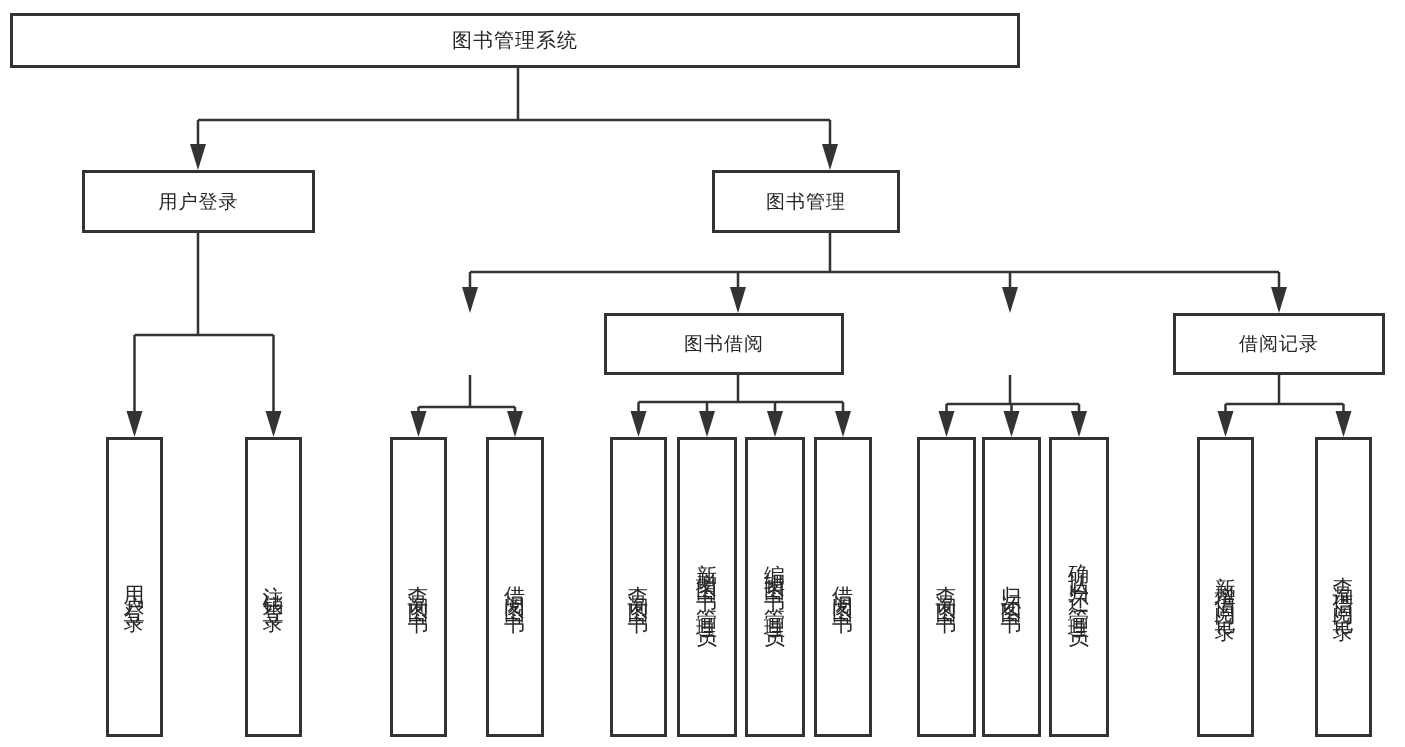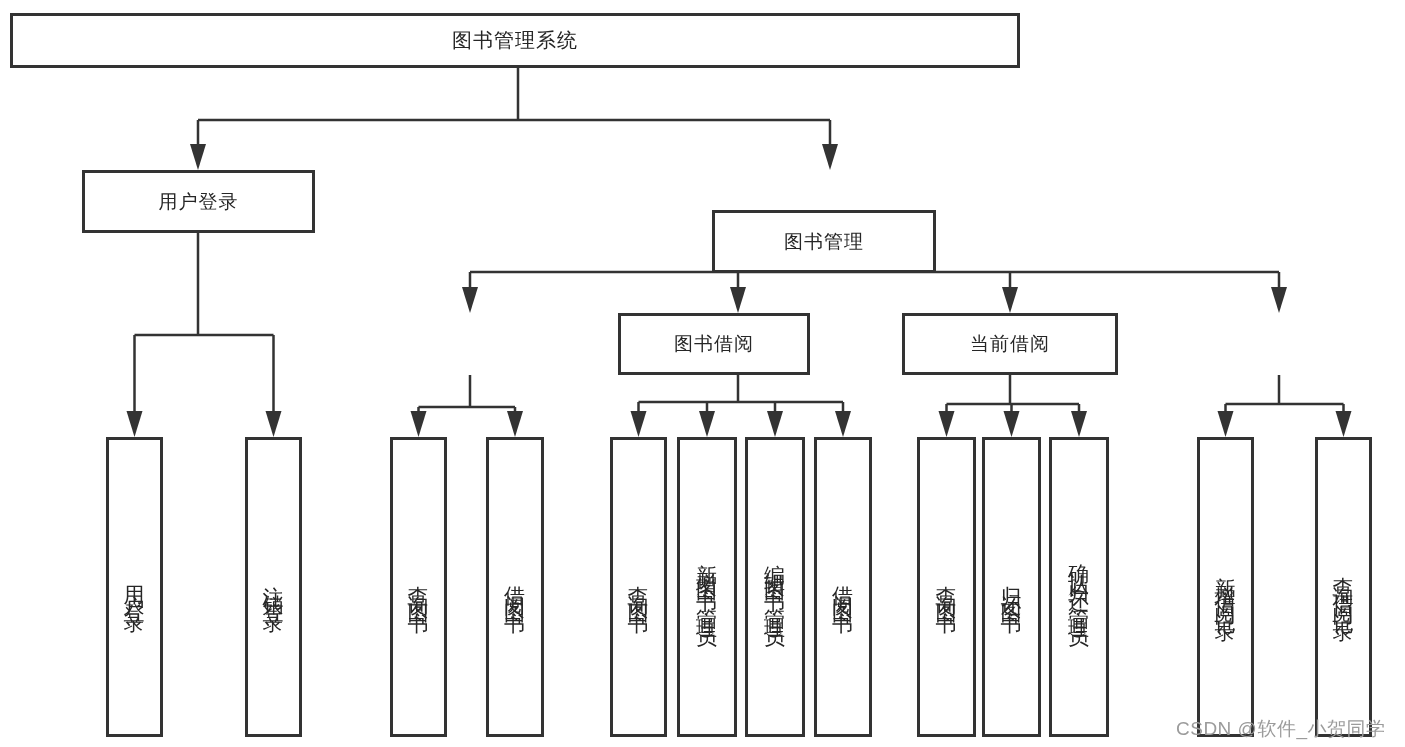--- a/index.html
+++ b/index.html
@@ -77,24 +77,24 @@
     <g>
       <path d="M1279 375 V404 M1225.5 404 H1343.5 M1225.5 404 V415 M1343.5 404 V415"></path>
       <polygon points="1217.5,411 1233.5,411 1225.5,437"></polygon>
       <polygon points="1335.5,411 1351.5,411 1343.5,437"></polygon>
     </g>
   </svg>
 
   <div class="node hnode root" style="left:10px;top:13px;width:1010px;height:55px;font-family:Liberation Serif, serif;">图书管理系统</div>
 
   <div class="node hnode" style="left:82px;top:170px;width:233px;height:63px;">用户登录</div>
-  <div class="node hnode" style="left:712px;top:170px;width:224px;height:63px;margin-top:40px;">图书管理</div>
+  <div class="node hnode" style="left:712px;top:170px;width:188px;height:63px;">图书管理</div>
 
-  <div class="node hnode" style="left:618px;top:313px;width:192px;height:62px;">图书借阅</div>
-  <div class="node hnode" style="left:902px;top:313px;width:216px;height:62px;">当前借阅</div>
+  <div class="node hnode" style="left:604px;top:313px;width:240px;height:62px;">图书借阅</div>
+  <div class="node hnode" style="left:1173px;top:313px;width:212px;height:62px;">借阅记录</div>
 
   <div class="node vnode" style="left:106px;top:437px;width:57px;height:300px;">
     <span>用户登录</span>
   </div>
   <div class="node vnode" style="left:245px;top:437px;width:57px;height:300px;">
     <span>注销登录</span>
   </div>
 
   <div class="node vnode" style="left:390px;top:437px;width:57px;height:300px;">
     <span>查询图书</span>
@@ -126,15 +126,14 @@
     <span>确认归还（管理员）</span>
   </div>
 
   <div class="node vnode" style="left:1197px;top:437px;width:57px;height:300px;">
     <span>新增借阅记录</span>
   </div>
   <div class="node vnode" style="left:1315px;top:437px;width:57px;height:300px;">
     <span>查询借阅记录</span>
   </div>
 
-  <div class="watermark">CSDN @软件_小贺同学</div>
 
 </div>
 
 </body></html>

